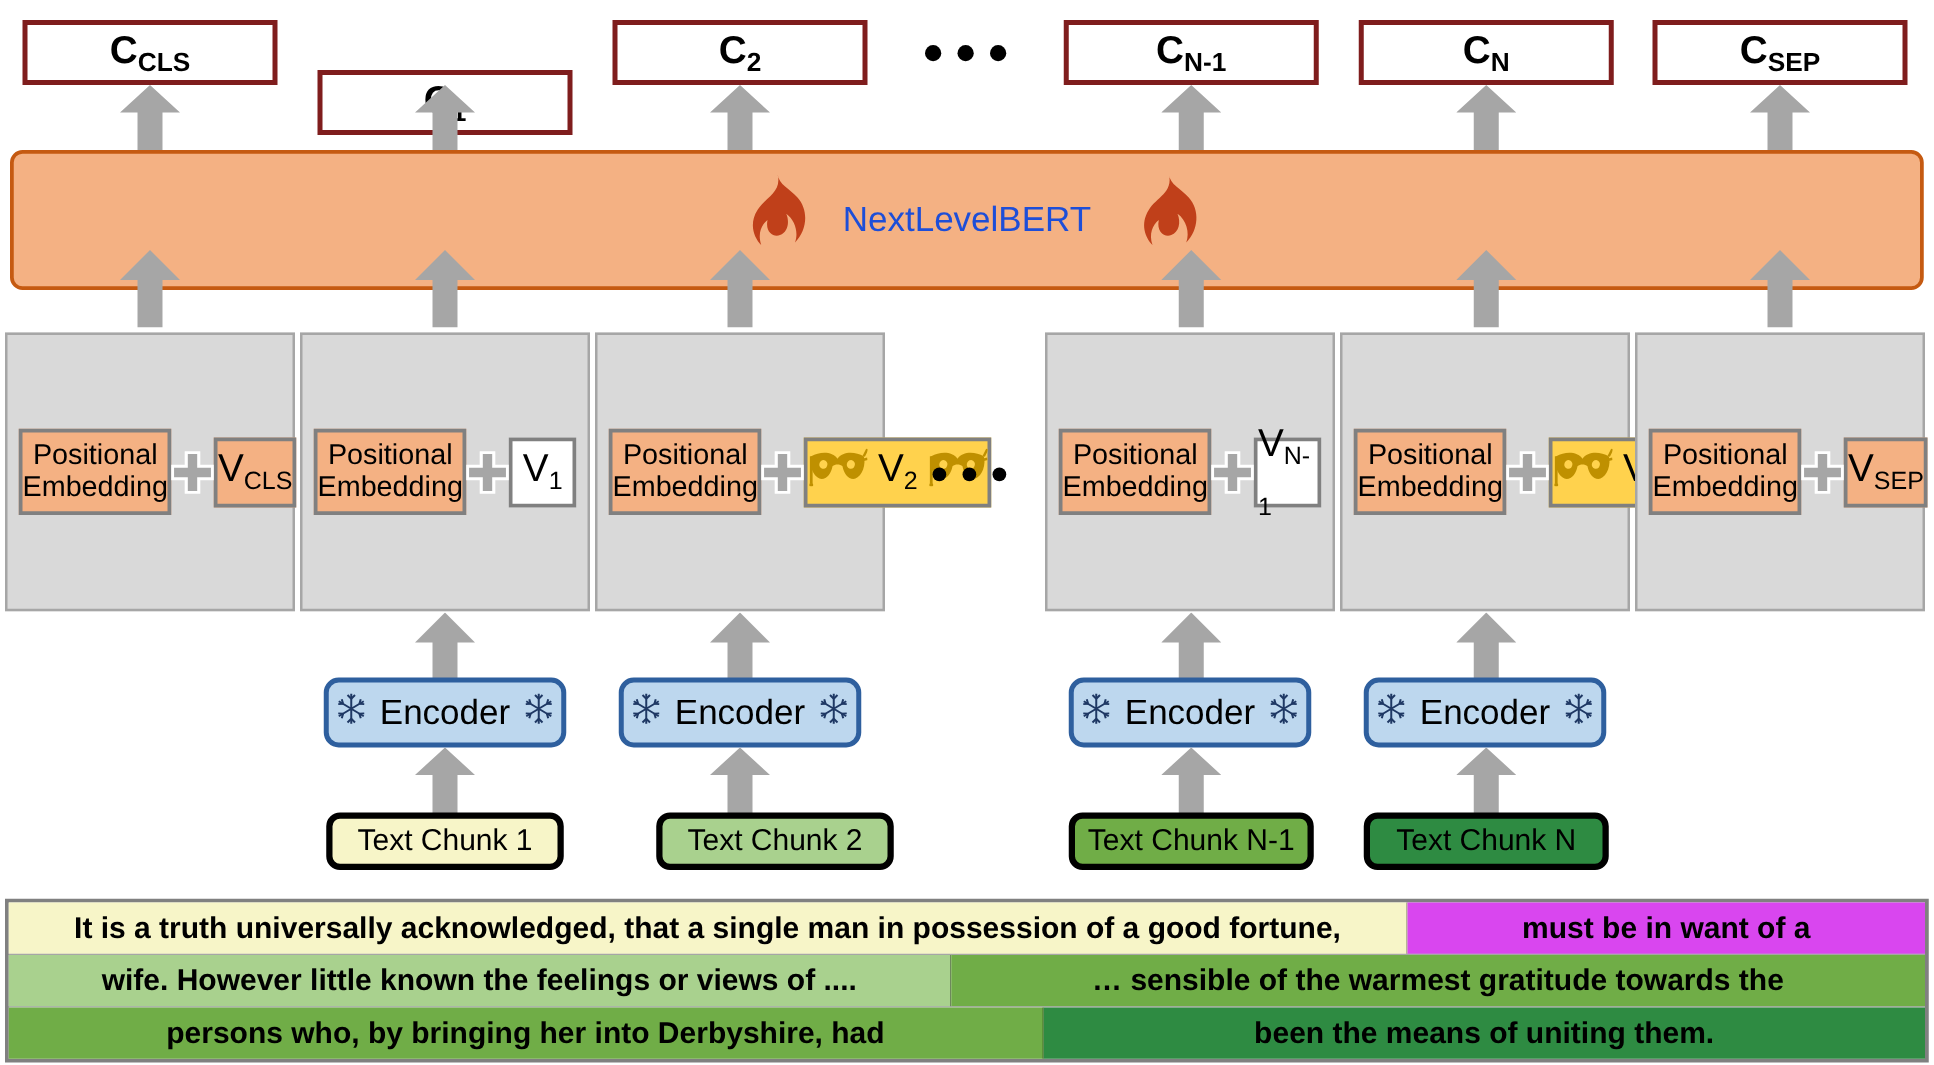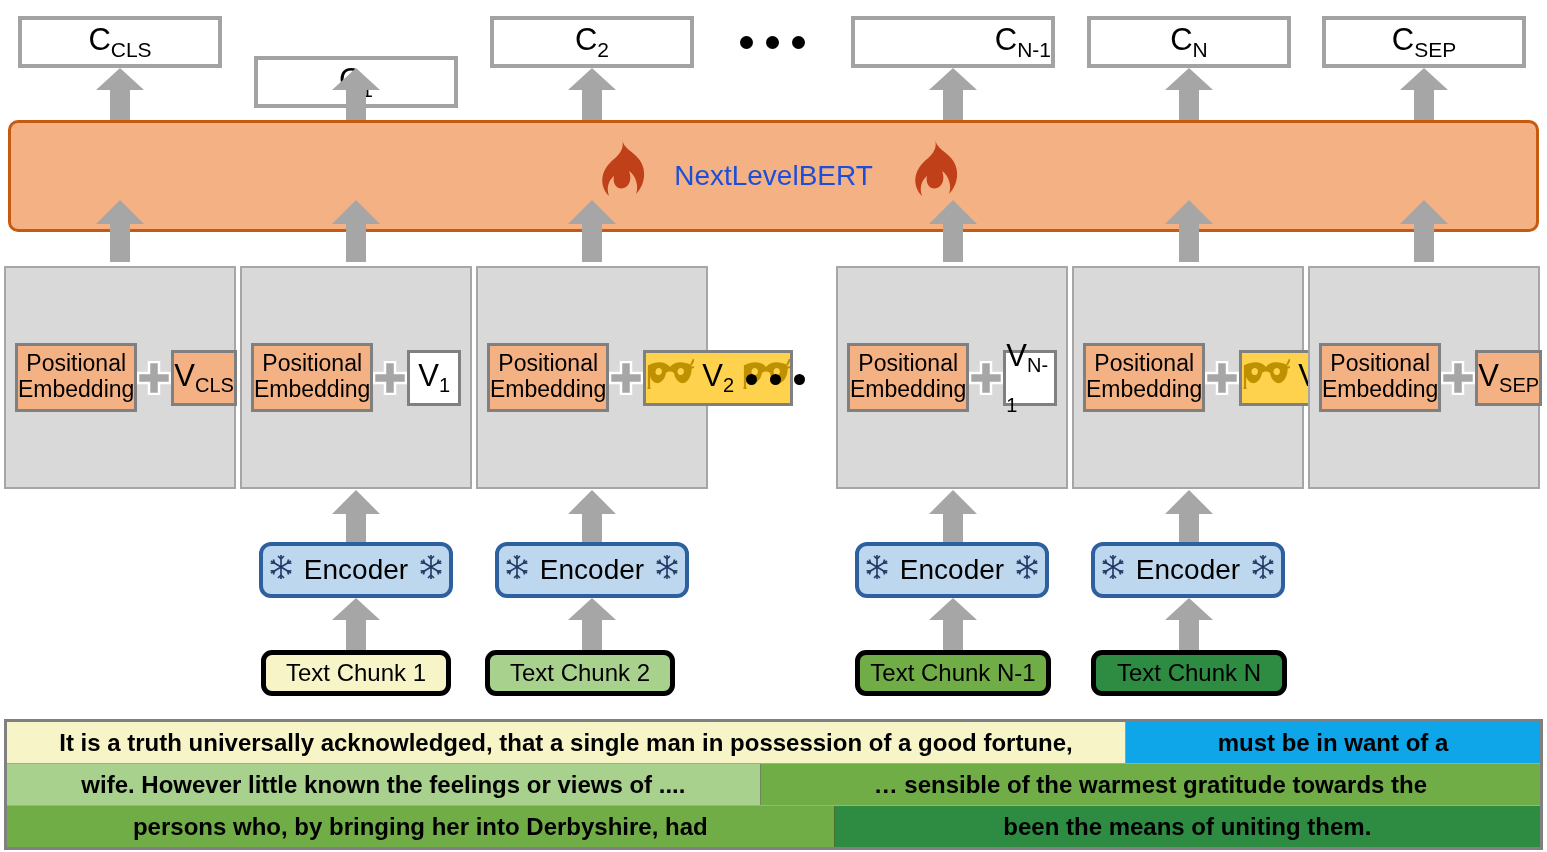--- a/index.html
+++ b/index.html
@@ -8,23 +8,23 @@
     font-family:"Liberation Sans","DejaVu Sans",sans-serif;
     overflow:hidden;
   }
   #stage{position:relative;width:1547px;height:852px;}
 
   
   .abs{position:absolute;box-sizing:border-box;}
 
   
   .cbox{
-    border:4px solid #a3a3a3;background:#ffffff;
+    border:4px solid #7f1d1d;background:#ffffff;
     display:flex;align-items:center;justify-content:center;
-    font-size:31px;color:#000;
+    font-size:31px;color:#000;font-weight:bold;
   }
   .cbox .sub{font-size:21px;vertical-align:-0.32em;letter-spacing:0px;}
 
   
   .arrow{position:absolute;background:transparent;}
   .arrow svg{display:block;}
 
   
   #bert{
     border:3px solid #c55a11;background:#f4b183;border-radius:10px;
@@ -105,21 +105,21 @@
   <div class="abs cbox" style="left:490px;top:16px;width:204px;height:52px;">
     <span>C<span class="sub">2</span></span>
   </div>
 
   <div class="abs ellipsis" style="left:735px;top:28px;width:74px;height:28px;">
     <i></i>
     <i></i>
     <i></i>
   </div>
 
-  <div class="abs cbox" style="left:851px;top:16px;width:204px;height:52px;justify-content:flex-end;">
+  <div class="abs cbox" style="left:851px;top:16px;width:204px;height:52px;">
     <span>C<span class="sub">N-1</span></span>
   </div>
   <div class="abs cbox" style="left:1322px;top:16px;width:204px;height:52px;">
     <span>C<span class="sub">SEP</span></span>
   </div>
   <div class="abs cbox" style="left:1087px;top:16px;width:204px;height:52px;">
     <span>C<span class="sub">N</span></span>
   </div>
 
   <div class="arrow" style="left:96px;top:68px;width:48px;height:54px;">
@@ -444,34 +444,34 @@
   </div>
   <div class="arrow" style="left:1165px;top:598px;width:48px;height:54px;">
     <svg width="48" height="54" viewBox="0 0 48 54">
         <polygon points="24,0 48,22 34,22 34,54 14,54 14,22 0,22" fill="#a6a6a6"></polygon>
       </svg>
   </div>
 
   <div class="abs chunk" style="left:261px;top:650px;width:190px;height:46px;background:#f7f5c8;">
     <span>Text Chunk 1</span>
   </div>
-  <div class="abs chunk" style="left:485px;top:650px;width:190px;height:46px;background:#a9d18e;">
+  <div class="abs chunk" style="left:525px;top:650px;width:190px;height:46px;background:#a9d18e;">
     <span>Text Chunk 2</span>
   </div>
   <div class="abs chunk" style="left:855px;top:650px;width:196px;height:46px;background:#70ad47;">
     <span>Text Chunk N-1</span>
   </div>
   <div class="abs chunk" style="left:1091px;top:650px;width:196px;height:46px;background:#2e8b42;">
     <span>Text Chunk N</span>
   </div>
 
   <div id="passage">
     <div class="prow">
       <div class="seg" style="flex:802 0 0;background:#f7f5c8;">It is a truth universally acknowledged, that a single man in possession of a good fortune,</div>
-      <div class="seg last" style="flex:297 0 0;background:#0ea5e9;">must be in want of a</div>
+      <div class="seg last" style="flex:297 0 0;background:#d946ef;">must be in want of a</div>
     </div>
     <div class="prow">
       <div class="seg" style="flex:540 0 0;background:#a9d18e;">wife. However little known the feelings or views of ....</div>
       <div class="seg last" style="flex:559 0 0;background:#70ad47;">… sensible of the warmest gratitude towards the</div>
     </div>
     <div class="prow">
       <div class="seg" style="flex:593 0 0;background:#70ad47;">persons who, by bringing her into Derbyshire, had</div>
       <div class="seg last" style="flex:506 0 0;background:#2e8b42;">been the means of uniting them.</div>
     </div>
   </div>

